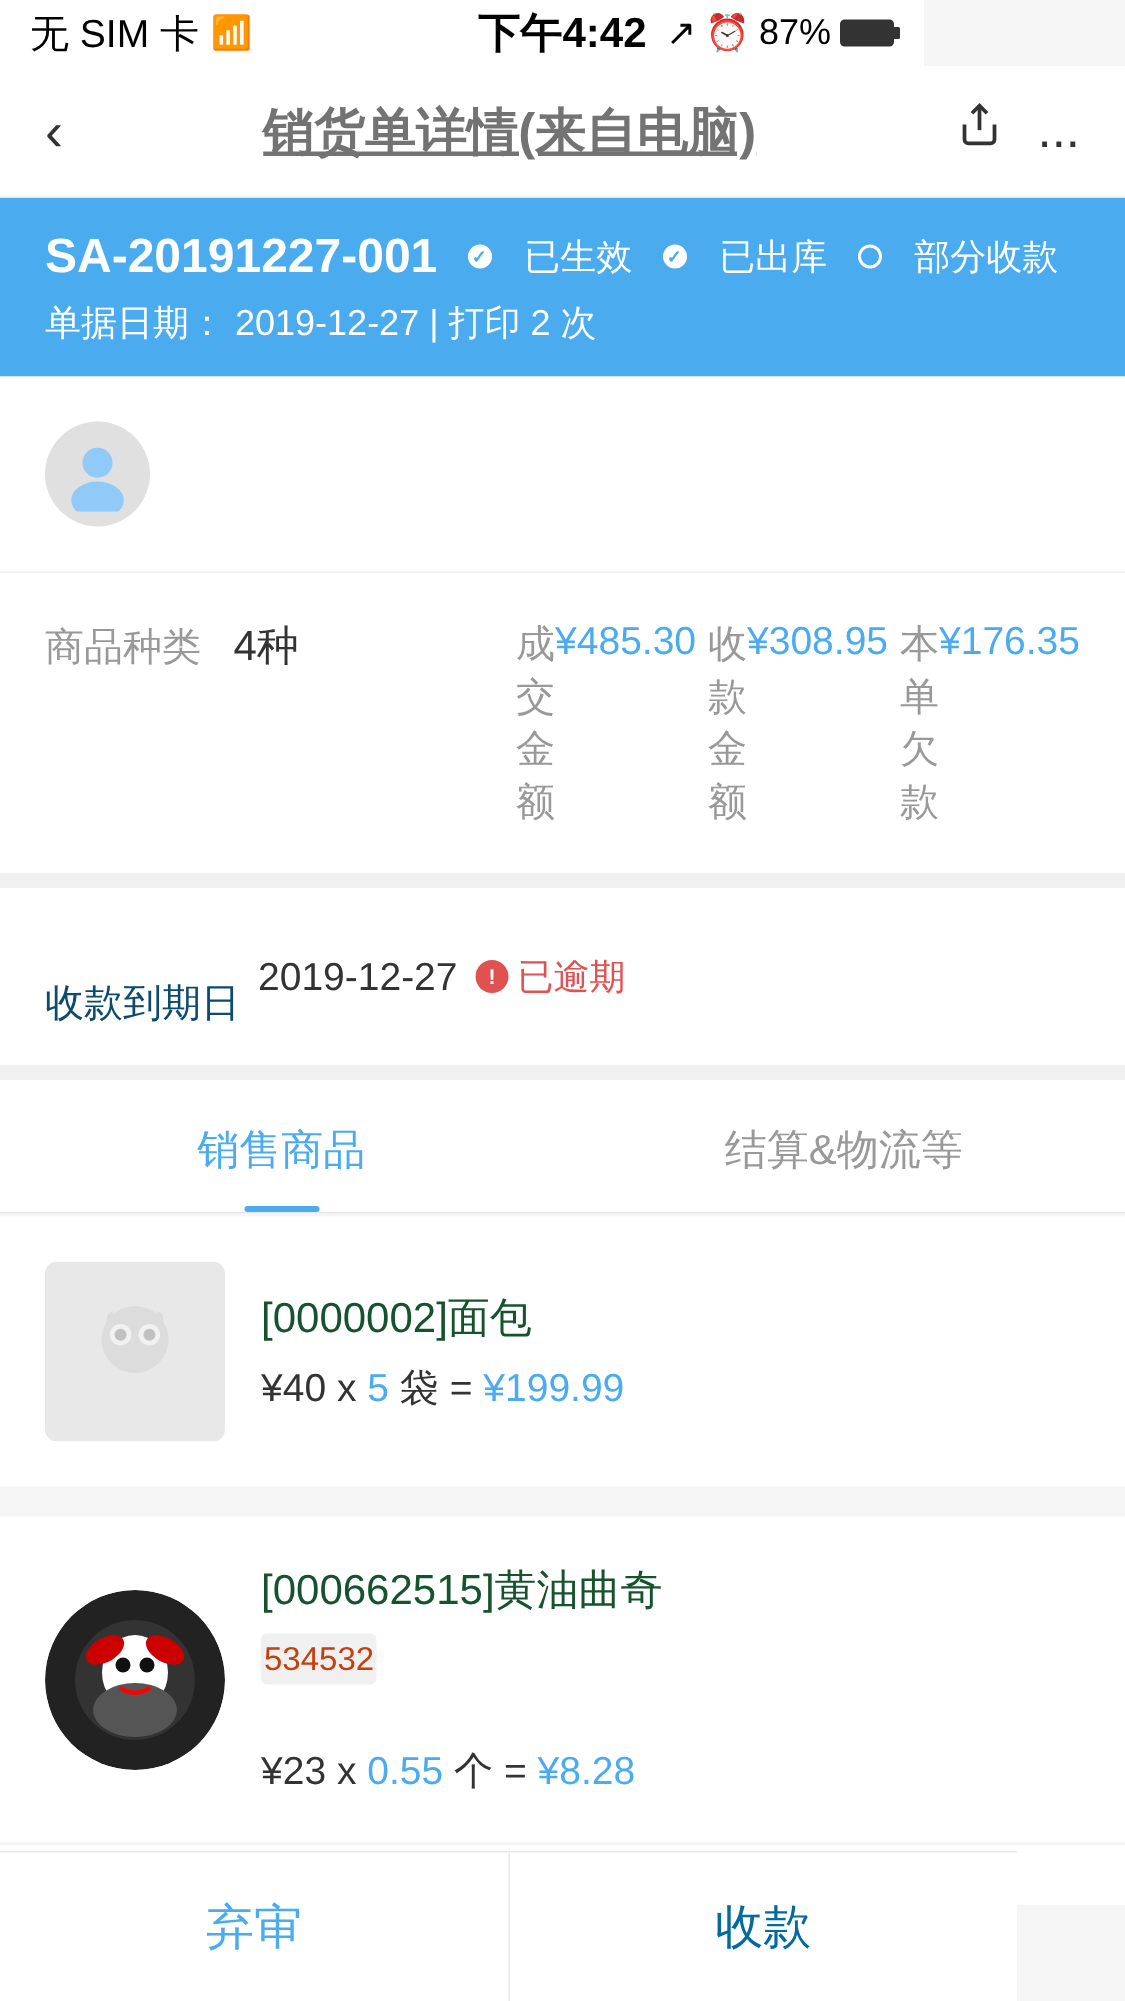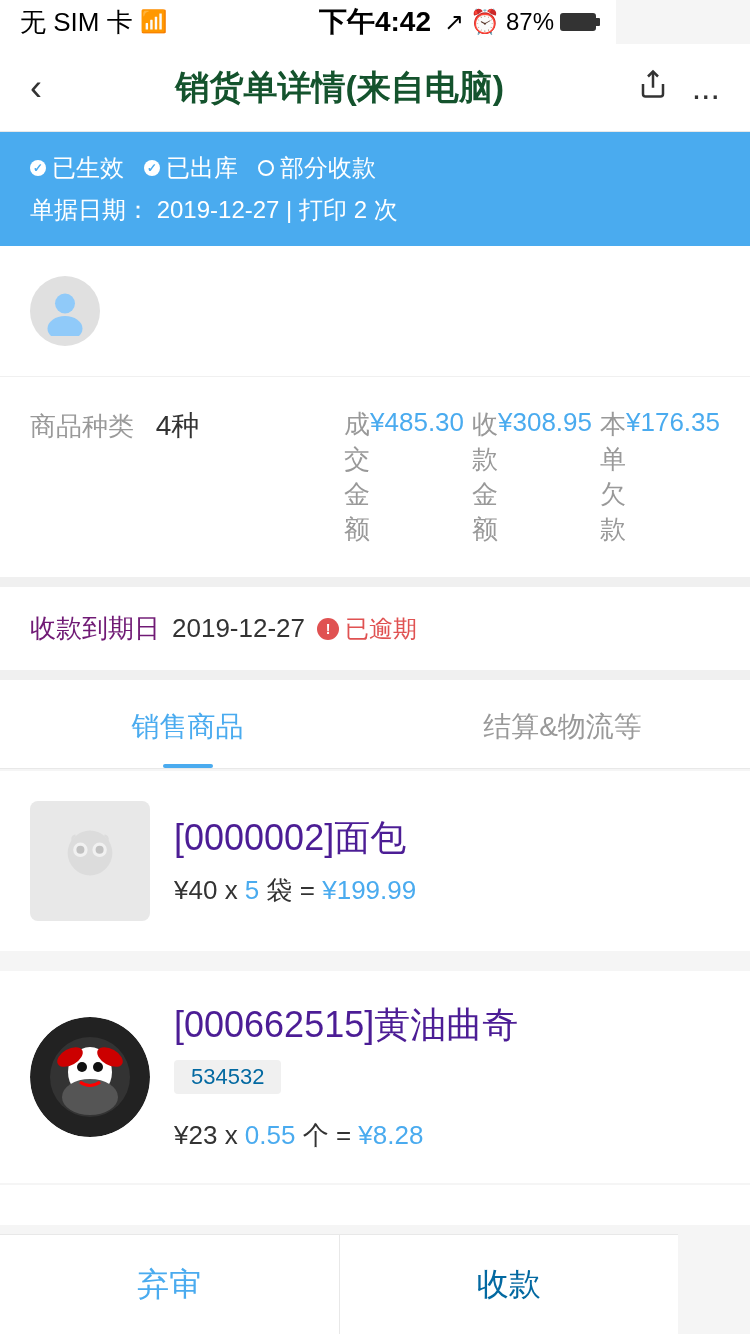--- a/index.html
+++ b/index.html
@@ -78,21 +78,22 @@
       border-bottom: 1px solid #e8e8e8;
     }
     .nav-back {
       font-size: 36px;
       color: #333;
       cursor: pointer;
     }
     .nav-title {
       font-size: 34px;
       font-weight: 600;
-      color: #14532d;
+      color: #737373;
+      text-decoration: underline;
     }
     .nav-actions {
       display: flex;
       align-items: center;
       gap: 24px;
     }
     .nav-share-icon, .nav-more-icon {
       font-size: 34px;
       color: #333;
       cursor: pointer;
@@ -110,21 +111,21 @@
       margin-bottom: 10px;
     }
     .order-id {
       font-size: 32px;
       font-weight: bold;
       color: #fff;
     }
     .badge {
       display: flex;
       align-items: center;
-      gap: 6px;
+      gap: 22px;
       font-size: 24px;
       color: #fff;
     }
     .badge-dot {
       width: 16px;
       height: 16px;
       border-radius: 50%;
       background: #fff;
       display: inline-flex;
       align-items: center;
@@ -232,21 +233,21 @@
     .overdue-section {
       background: #fff;
       padding: 24px 30px;
       display: flex;
       align-items: center;
       gap: 12px;
       font-size: 26px;
       color: #333;
       border-bottom: 10px solid #f0f0f0;
     }
-    .overdue-label { color: #701a75; }
+    .overdue-label { color: #0c4a6e; margin-top: 35px; }
     .overdue-date { color: #333; }
     .overdue-badge {
       display: flex;
       align-items: center;
       gap: 6px;
       color: #E05252;
       font-size: 24px;
     }
     .overdue-icon {
       width: 22px;
@@ -326,33 +327,33 @@
     }
     .owl-svg {
       width: 80px;
       height: 80px;
       opacity: 0.4;
     }
     .product-info {
       flex: 1;
     }
     .product-name {
-      font-size: 36px;
-      color: #4c1d95;
+      font-size: 28px;
+      color: #14532d;
       font-weight: 500;
       margin-bottom: 10px;
     }
     .product-batch {
       display: inline-block;
       background: #f0f0f0;
       border-radius: 4px;
-      padding: 4px 17px;
+      padding: 4px 2px;
       font-size: 22px;
-      color: #0369a1;
-      margin-bottom: 12px;
+      color: #c2410c;
+      margin-bottom: 28px;
     }
     .product-price {
       font-size: 26px;
       color: #333;
     }
     .price-highlight {
       color: #4AABEF;
       font-weight: 500;
     }
     .qty-highlight {
@@ -414,20 +415,21 @@
         <polyline points="16 6 12 2 8 6"></polyline>
         <line x1="12" y1="2" x2="12" y2="15"></line>
       </svg>
     </span>
     <span class="nav-more-icon">...</span>
   </div>
 </div>
 
 <div class="header-banner">
   <div class="banner-top">
+    <span class="order-id">SA-20191227-001</span>
     <span class="badge">
       <span class="badge-dot"></span>
       <span>已生效</span>
     </span>
     <span class="badge">
       <span class="badge-dot"></span>
       <span>已出库</span>
     </span>
     <span class="badge">
       <span class="badge-clock"></span>

